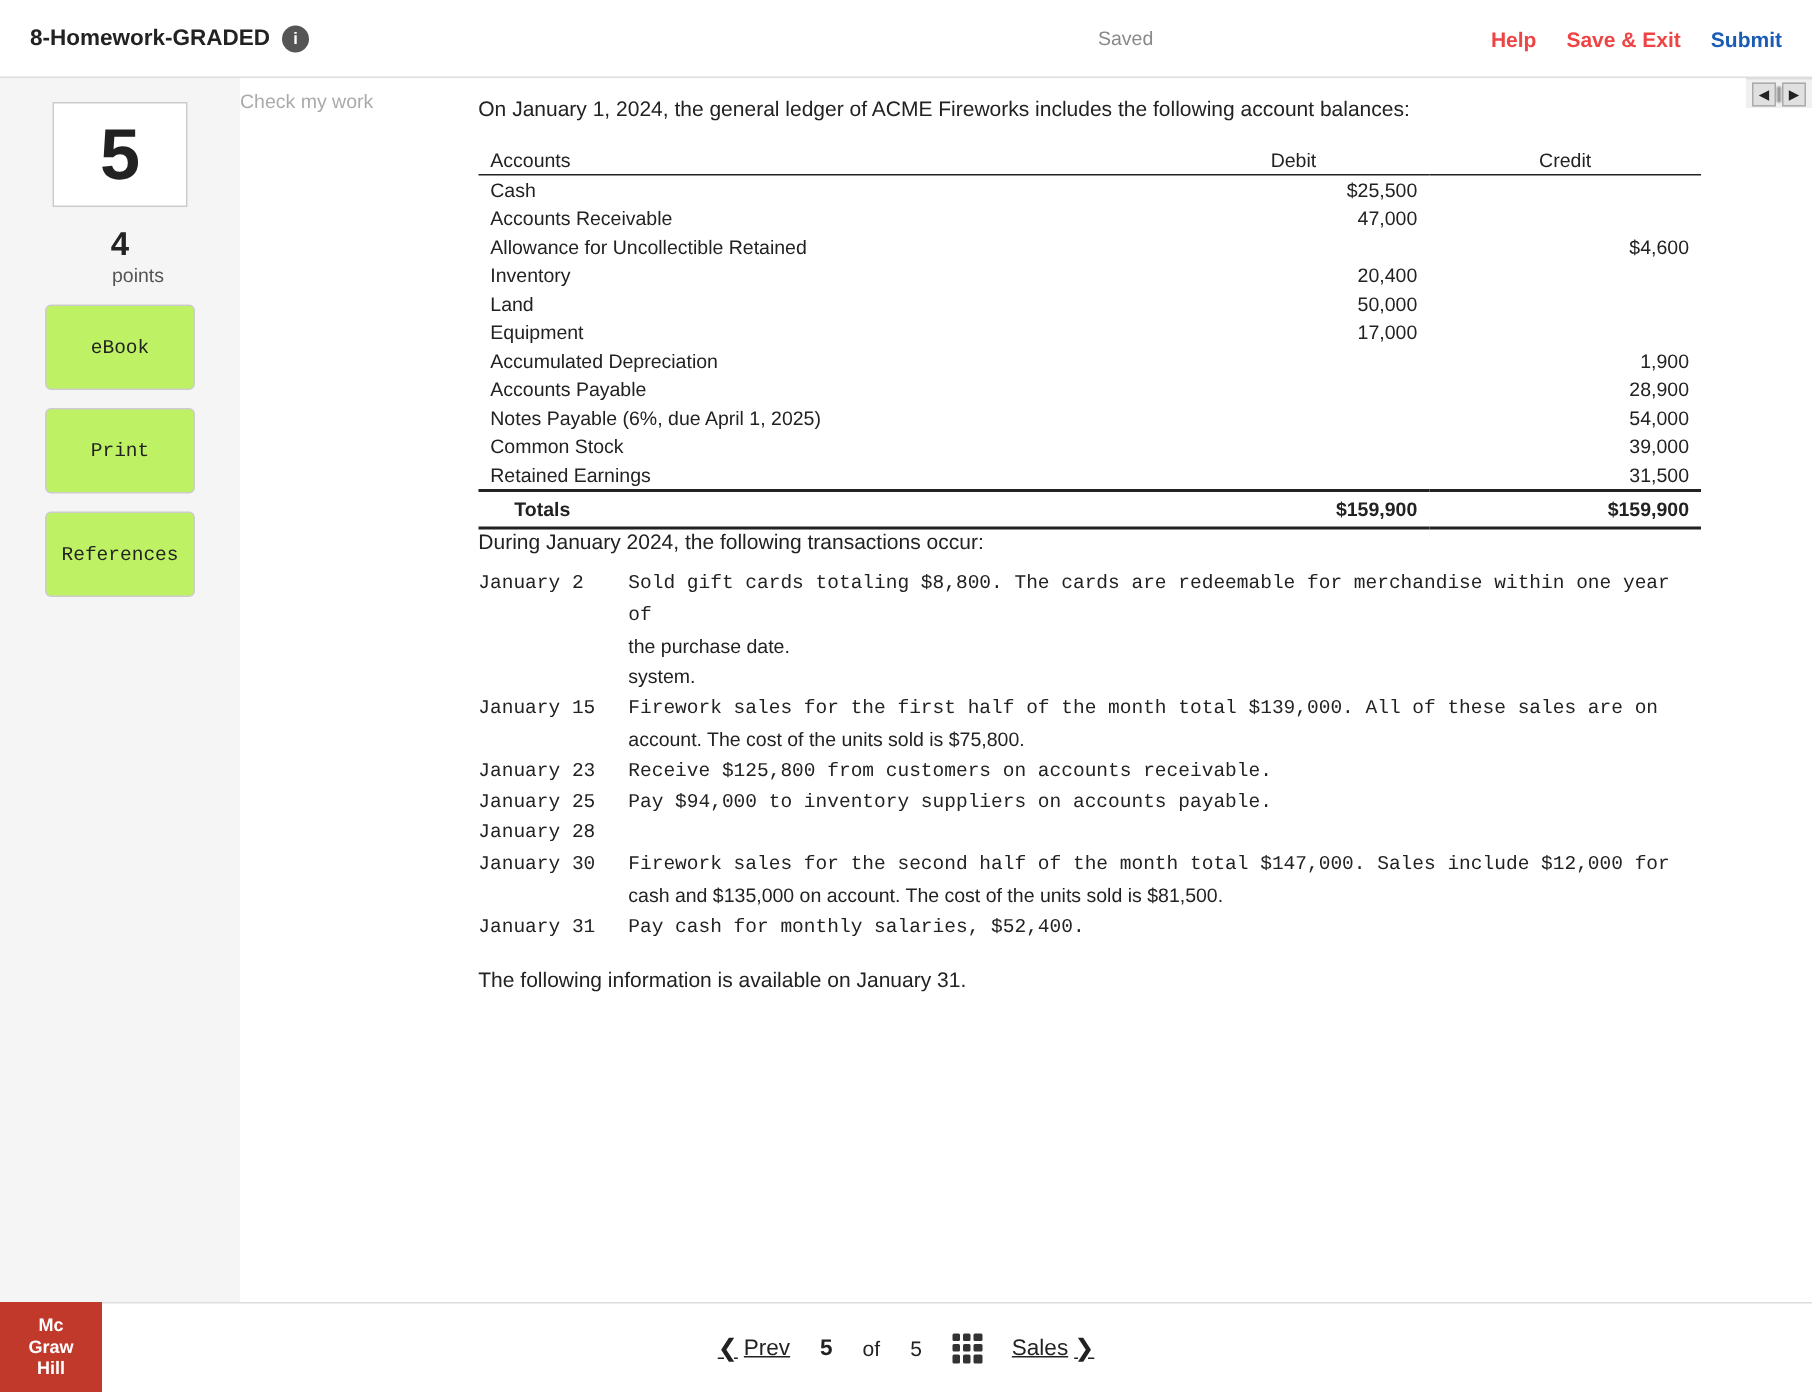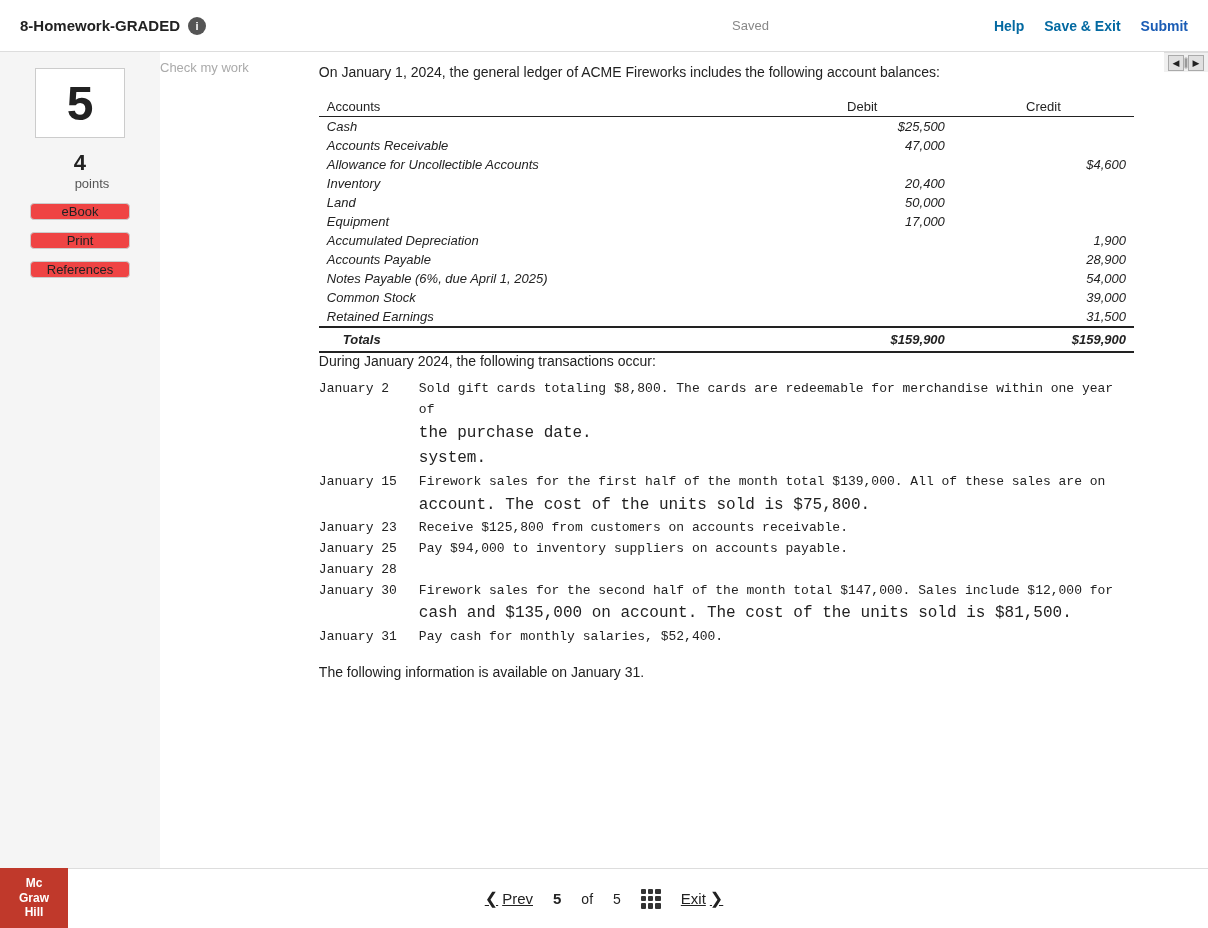--- a/index.html
+++ b/index.html
@@ -55,21 +55,21 @@
       color: #888;
       font-size: 13px;
     }
     .topbar-right {
       display: flex;
       align-items: center;
       gap: 20px;
     }
     .topbar-right a {
       text-decoration: none;
-      color: #0369a1;
+      color: #ef4444;
       font-weight: bold;
       font-size: 14px;
       cursor: pointer;
     }
     .topbar-right a.submit {
       color: #1a5cb5;
     }
 
     
     .main-area {
@@ -108,28 +108,29 @@
       margin-left: 24px;
     }
     .points-value {
       font-size: 22px;
       font-weight: bold;
       color: #222;
       text-align: center;
     }
     .sidebar-btn {
       width: 100px;
-      padding: 0 0;
-      background: #ef4444;
+      padding: 20px 0;
+      background: #bef264;
       border: 1px solid #ccc;
       border-radius: 4px;
       text-align: center;
       cursor: pointer;
       font-size: 13px;
       color: #222;
+      font-family: Liberation Mono, monospace;
     }
 
     
     .content-panel {
       flex: 1;
       background: #fff;
       display: flex;
       flex-direction: row;
       overflow: hidden;
       position: relative;
@@ -173,21 +174,20 @@
       font-size: 13px;
     }
     .balance-table th {
       font-weight: normal;
       text-align: center;
       padding: 2px 8px;
       border-bottom: 1px solid #222;
     }
     .balance-table td {
       padding: 2px 8px;
-      font-style: italic;
     }
     .balance-table td.account-name {
       width: 55%;
     }
     .balance-table td.debit, .balance-table td.credit {
       text-align: right;
       width: 22%;
     }
     .totals-row td {
       font-weight: bold;
@@ -215,22 +215,22 @@
     }
     .trans-date {
       min-width: 100px;
       flex-shrink: 0;
     }
     .trans-text {
       flex: 1;
     }
     .trans-continuation {
       padding-left: 100px;
-      font-family: Liberation Mono, monospace;
-      font-size: 16px;
+      font-family: Liberation Sans, sans-serif;
+      font-size: 13px;
     }
 
     .following-info {
       font-size: 14px;
       margin-top: 8px;
     }
 
     
     .hscroll-area {
       height: 20px;
@@ -381,21 +381,21 @@
               <td class="account-name">Cash</td>
               <td class="debit">$25,500</td>
               <td class="credit"></td>
             </tr>
             <tr>
               <td class="account-name">Accounts Receivable</td>
               <td class="debit">47,000</td>
               <td class="credit"></td>
             </tr>
             <tr>
-              <td class="account-name">Allowance for Uncollectible Accounts</td>
+              <td class="account-name">Allowance for Uncollectible Retained</td>
               <td class="debit"></td>
               <td class="credit">$4,600</td>
             </tr>
             <tr>
               <td class="account-name">Inventory</td>
               <td class="debit">20,400</td>
               <td class="credit"></td>
             </tr>
             <tr>
               <td class="account-name">Land</td>
@@ -531,16 +531,16 @@
       <div class="grid-cell"></div>
     <div class="grid-cell"></div>
       <div class="grid-cell"></div>
       <div class="grid-cell"></div>
     <div class="grid-cell"></div>
       <div class="grid-cell"></div>
       <div class="grid-cell"></div>
   </div>
 
   <button class="nav-btn">
-    <span>Exit</span>
+    <span>Sales</span>
     <span class="nav-arrow">❯</span>
   </button>
 </div>
 
 </body></html>

